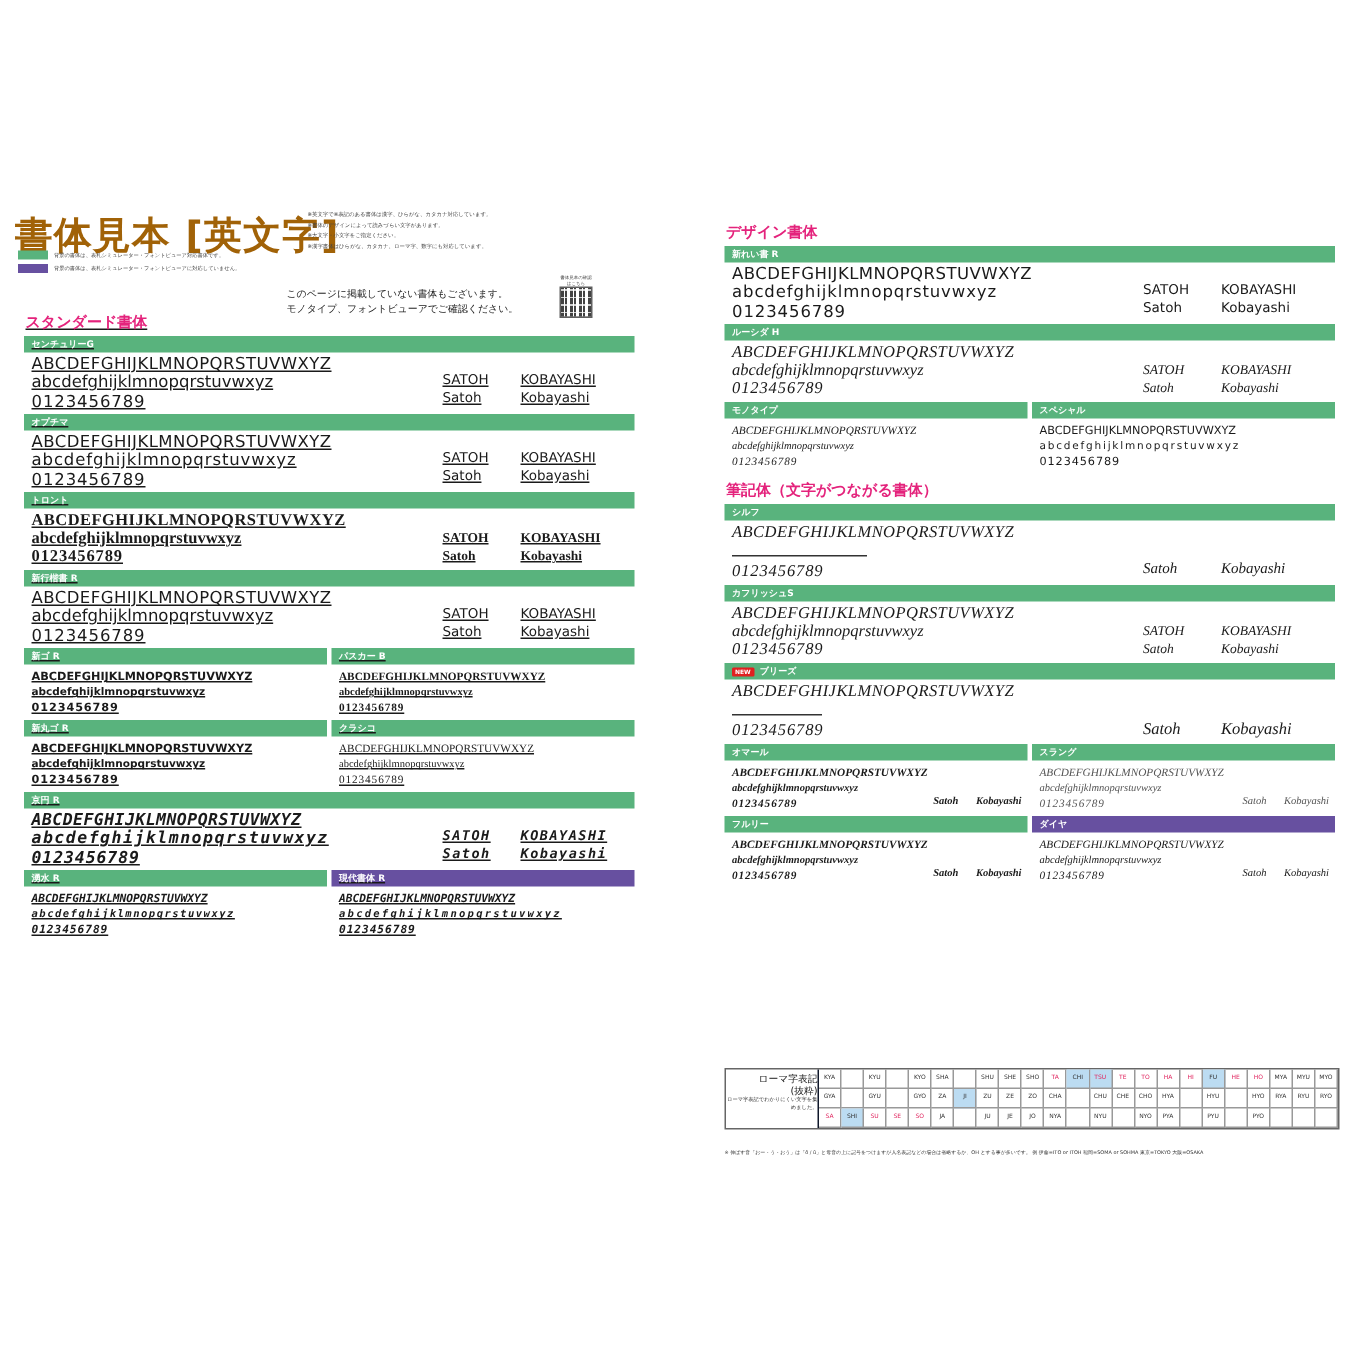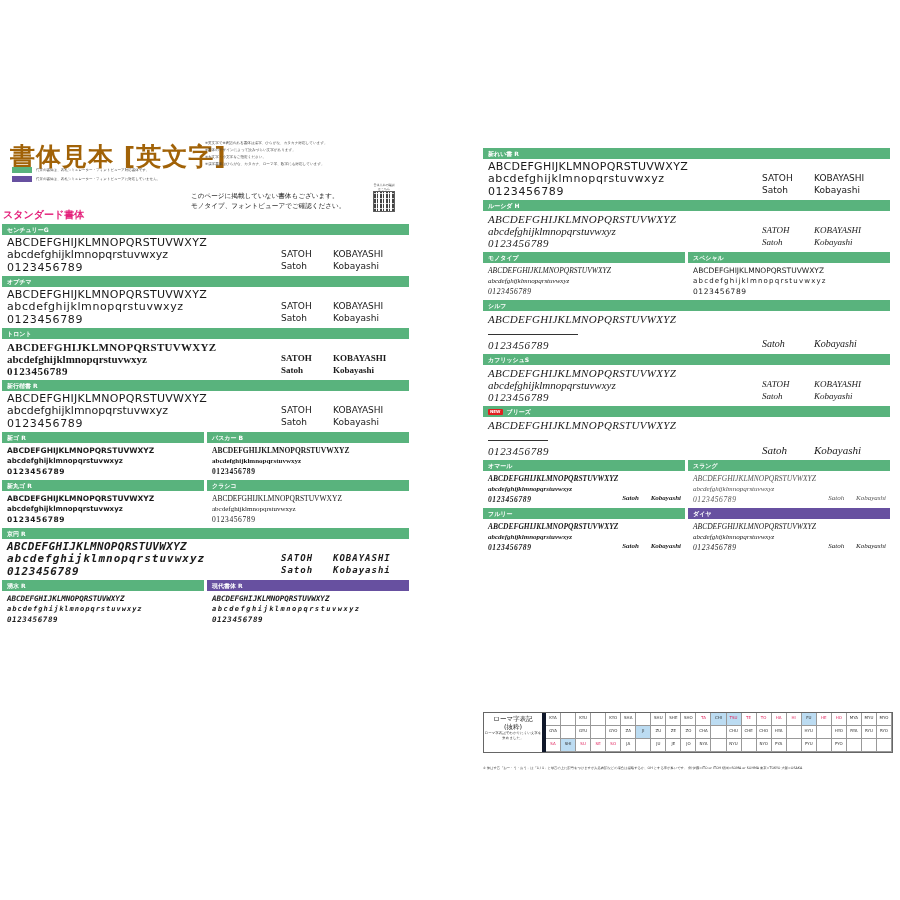--- a/index.html
+++ b/index.html
@@ -42,21 +42,21 @@
   .serif-n { font-family: "Liberation Serif", "DejaVu Serif", serif; }
   .bold { font-weight: bold; }
   .ital { font-style: italic; }
   .brush { font-family: "DejaVu Sans Mono", monospace; font-weight: bold; font-style: italic; letter-spacing: 1px; }
   .thin { font-weight: normal; letter-spacing: .6px; }
   .inline-names { display: flex; justify-content: space-between; font-size: 7px; padding-right: 4px; }
   .inline-names span:first-child { margin-right: 10px; }
   .new-badge { background: #e02020; color: #fff; font-size: 4px; padding: 0 2px; margin-right: 4px; border-radius: 1px; line-height: 6px; }
   .script-line { height: 6px; width: 90px; border-bottom: 1px solid #333; margin: 4px 0 4px 0; }
   .romaji { position: absolute; left: 483px; top: 712px; width: 410px; display: flex; border: 1px solid #666; }
-  .romaji-title { width: 62px; border-right: 4px solid #0f172a; text-align: center; padding-top: 2px; }
+  .romaji-title { width: 62px; border-right: 1px solid #0f172a; text-align: right; padding-top: 2px; }
   .romaji-title .t1 { font-size: 6.5px; line-height: 8px; }
   .romaji-title .t2 { font-size: 3.5px; line-height: 5px; color: #333; }
   .romaji-grid { display: grid; grid-template-columns: repeat(19, 1fr); flex: 1; }
   .cell { border-right: 1px solid #999; border-bottom: 1px solid #999; height: 13px; font-size: 4px; text-align: center; line-height: 5px; padding-top: 2px; color: #333; }
   .cell.red { color: #e0245e; }
   .cell.blue { background: #bcdcf2; }
   .footnote { position: absolute; left: 483px; top: 766px; font-size: 3.3px; color: #333; white-space: nowrap; }
 </style>
 </head>
 <body>
@@ -78,21 +78,21 @@
   <div class="note">※大文字・小文字をご指定ください。</div>
   <div class="note">※漢字書体はひらがな、カタカナ、ローマ字、数字にも対応しています。</div>
 </div>
 <div class="notice">
   <div>このページに掲載していない書体もございます。</div>
   <div>モノタイプ、フォントビューアでご確認ください。</div>
 </div>
 <div class="qr-label">書体見本の確認はこちら</div>
 <div class="qr"></div>
 
-<div class="block" style="left:2px; top:208px; width:407px;">
+<div class="block" style="left:16px; top:208px; width:407px;text-decoration:underline;">
   <div class="section-title">スタンダード書体</div>
 
   <div>
     <div class="bar green">センチュリーG</div>
     <div class="sample">
       <div class="lines">
         <div class="upper">ABCDEFGHIJKLMNOPQRSTUVWXYZ</div>
         <div class="lower">abcdefghijklmnopqrstuvwxyz</div>
         <div class="digits">0123456789</div>
       </div>
@@ -223,20 +223,21 @@
       <div class="sample brush" style="letter-spacing:1.5px">
         <div class="upper">ABCDEFGHIJKLMNOPQRSTUVWXYZ</div>
         <div class="lower">abcdefghijklmnopqrstuvwxyz</div>
         <div class="digits">0123456789</div>
       </div>
     </div>
   </div>
 </div>
 
 <div class="block" style="left:483px; top:148px; width:407px;">
+  <div class="section-title">デザイン書体</div>
 
   <div>
     <div class="bar green">新れい書 R</div>
     <div class="sample">
       <div class="lines thin">
         <div class="upper">ABCDEFGHIJKLMNOPQRSTUVWXYZ</div>
         <div class="lower">abcdefghijklmnopqrstuvwxyz</div>
         <div class="digits">0123456789</div>
       </div>
       <div class="names">
@@ -277,20 +278,21 @@
     <div class="half">
       <div class="bar green">スペシャル</div>
       <div class="sample" style="letter-spacing:1.2px">
         <div class="upper">ABCDEFGHIJKLMNOPQRSTUVWXYZ</div>
         <div class="lower">abcdefghijklmnopqrstuvwxyz</div>
         <div class="digits">0123456789</div>
       </div>
     </div>
   </div>
 
+  <div class="section-title" style="margin-top:4px">筆記体（文字がつながる書体）</div>
 
   <div>
     <div class="bar green">シルフ</div>
     <div class="sample ital serif-n">
       <div class="lines thin">
         <div class="upper">ABCDEFGHIJKLMNOPQRSTUVWXYZ</div>
         <div class="script-line"></div>
         <div class="digits">0123456789</div>
       </div>
       <div class="names" style="font-size:10px">

